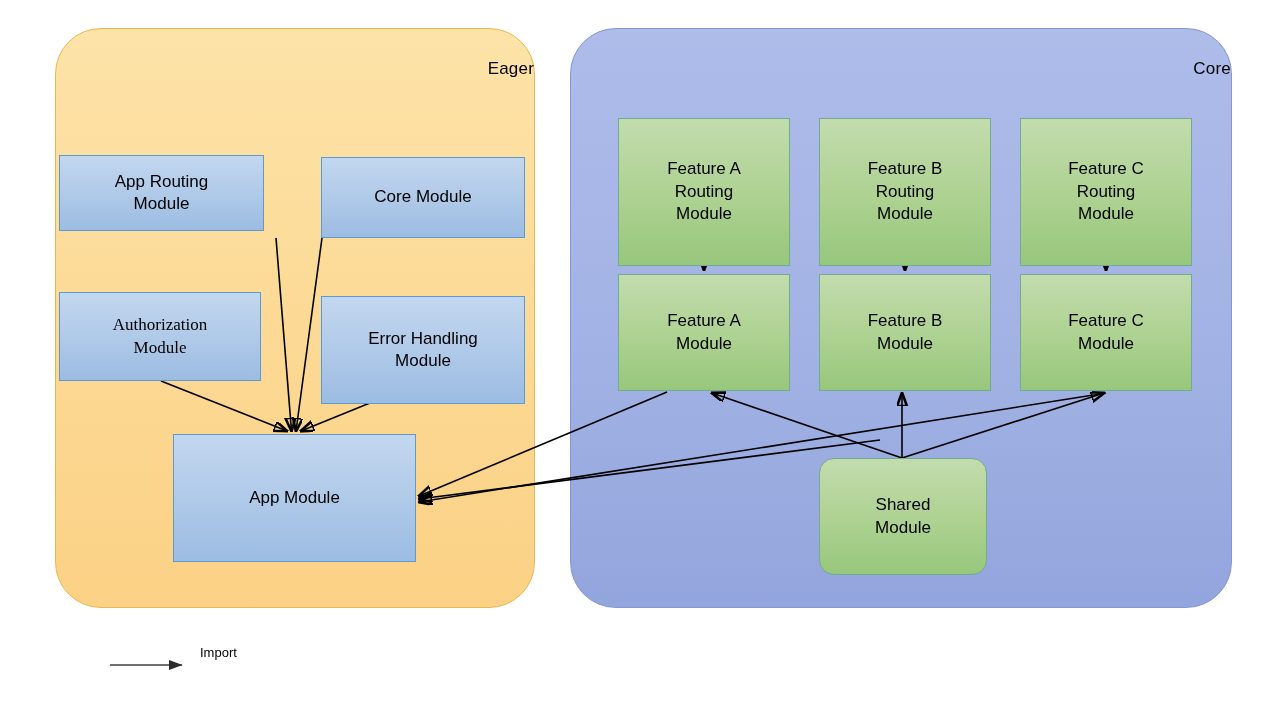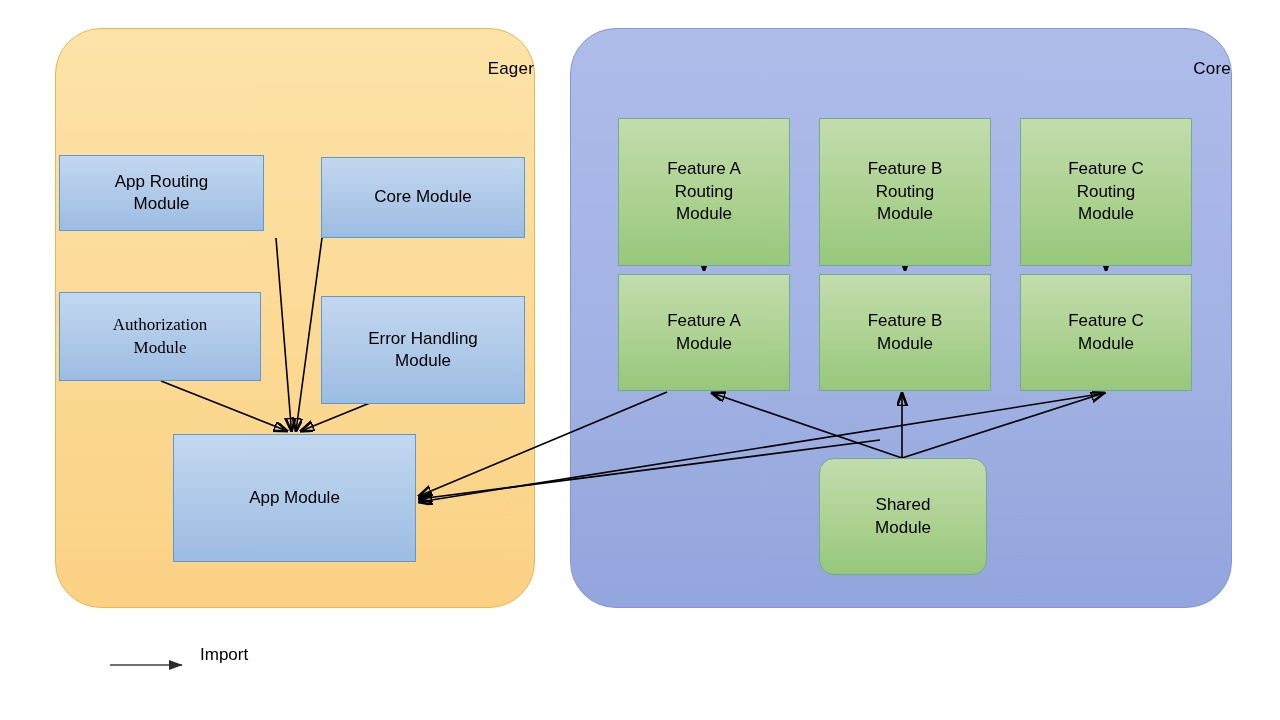--- a/index.html
+++ b/index.html
@@ -44,21 +44,21 @@
     background:linear-gradient(180deg,#c3dcae 0%,#aed292 52%,#97c77c 100%);
     border:1px solid #70ad8e;
   }
 
   svg#edges{position:absolute;left:0;top:0;width:1280px;height:720px;
     pointer-events:none;overflow:visible;}
   svg#edges line,svg#edges path{stroke:#000;stroke-width:1.6;fill:none;}
 
   .legend{position:absolute;left:110px;top:648px;width:300px;height:40px;}
   .legend-label{
-    position:absolute;left:90px;top:-3px;font-size:17px;color:#000;
+    position:absolute;left:90px;top:-3px;font-size:13px;color:#000;
   }
   svg.legend-arrow{position:absolute;left:0;top:10px;width:85px;height:14px;overflow:visible;}
   svg.legend-arrow line{stroke:#404040;stroke-width:1.6;}
 </style>
 </head>
 <body>
 
 <div id="stage">
 
   <div class="group group-eager">

